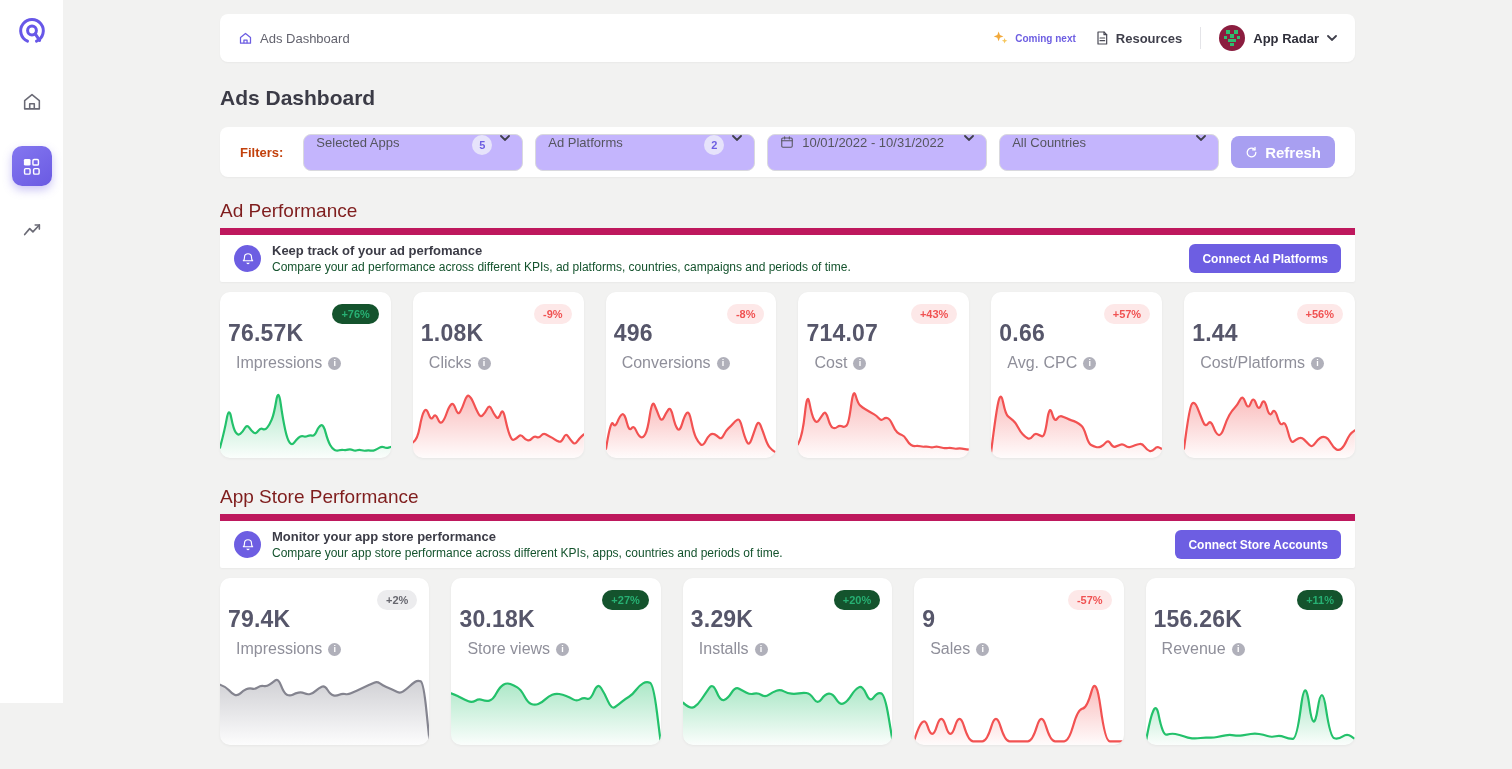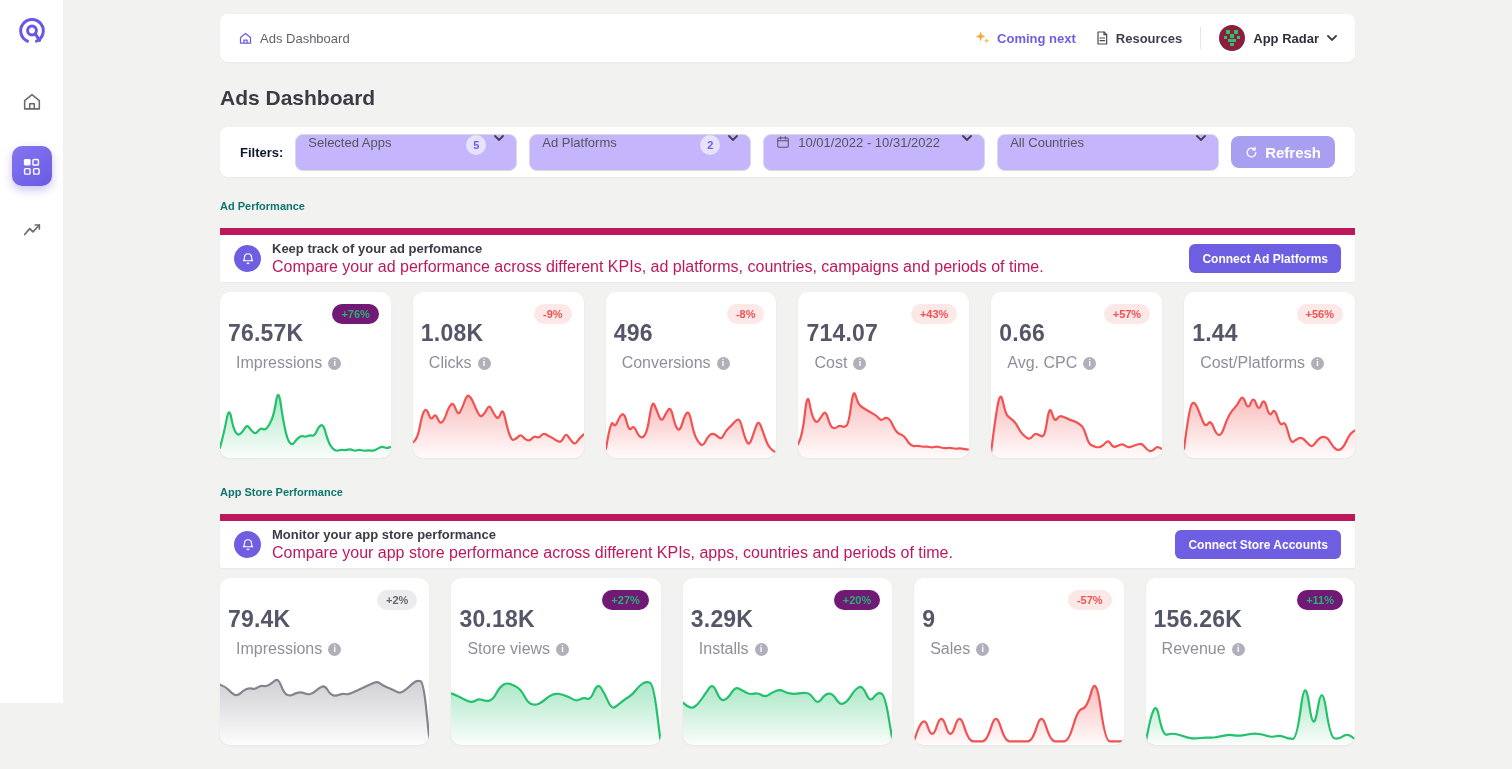--- a/index.html
+++ b/index.html
@@ -11,50 +11,50 @@
   .side-logo { margin-bottom:32px; }
   .side-item { width:40px; height:40px; display:flex; align-items:center; justify-content:center; margin-bottom:24px; border-radius:10px; cursor:pointer; }
   .side-item.active { background:linear-gradient(145deg,#8477f0,#6a5ae2); box-shadow:0 4px 10px rgba(106,90,226,.35); }
 
   
   .content { position:absolute; left:220px; top:0; width:1135px; height:567px; }
 
   .topbar { position:absolute; top:14px; left:0; width:100%; height:48px; background:#fff; border-radius:8px; box-shadow:0 1px 2px rgba(0,0,0,.04); display:flex; align-items:center; padding:0 18px; }
   .crumb { display:flex; align-items:center; gap:7px; font-size:13px; color:#63636e; }
   .top-right { margin-left:auto; display:flex; align-items:center; gap:18px; }
-  .coming { display:flex; align-items:center; gap:6px; font-size:13px; font-weight:700; color:#6d5ee2; cursor:pointer; }
+  .coming { display:flex; align-items:center; gap:6px; font-size:10px; font-weight:700; color:#6d5ee2; cursor:pointer; }
   .resources { display:flex; align-items:center; gap:6px; font-size:13px; font-weight:700; color:#3f3f4b; cursor:pointer; }
   .vdiv { width:1px; height:22px; background:#e4e4e8; }
   .account { display:flex; align-items:center; gap:8px; cursor:pointer; font-size:13px; font-weight:700; color:#2f2f3a; }
 
   .page-title { position:absolute; top:86px; left:0; font-size:21px; font-weight:700; color:#3b3b46; }
 
   .filterbar { position:absolute; top:127px; left:0; width:100%; height:50px; background:#fff; border-radius:8px; box-shadow:0 1px 2px rgba(0,0,0,.04); display:flex; align-items:center; padding:0 20px; gap:12px; }
-  .filters-label { font-size:13px; font-weight:700; color:#0f172a; }
+  .filters-label { font-size:13px; font-weight:700; color:#c2410c; margin-right:8px; }
   .fbox { height:37px; width:225px; border:1px solid #d9d9de; border-radius:8px; background:#c4b5fd; display:flex; align-items:flex-start; padding:0 12px; gap:8px; font-size:13px; color:#55555f; cursor:pointer; }
   .fbox .grow { flex:1; }
   .count-badge { min-width:20px; height:20px; border-radius:10px; background:#e6e3fb; color:#6d5ee2; font-size:11px; font-weight:700; display:flex; align-items:center; justify-content:center; padding:0 6px; }
   .refresh-btn { margin-left:auto; height:32px; padding:0 14px; background:#a89ff1; border:none; border-radius:8px; color:#fff; font-size:15px; font-weight:700; display:flex; align-items:center; gap:7px; cursor:pointer; font-family:inherit; }
 
-  .section-h { position:absolute; left:0; font-size:11px; font-weight:700; color:#0f766e; }
+  .section-h { position:absolute; left:0; font-size:19px; font-weight:400; color:#7f1d1d; }
 
   .banner { position:absolute; left:0; width:100%; background:#fff; border-top:7px solid #be185d; border-radius:0 0 2px 2px; box-shadow:0 1px 2px rgba(0,0,0,.04); display:flex; align-items:center; padding:0 14px; height:54px; }
   .bell { width:27px; height:27px; border-radius:50%; background:#6d5ee2; display:flex; align-items:center; justify-content:center; flex:none; }
   .banner-txt { margin-left:11px; }
   .banner-title { font-size:13px; font-weight:700; color:#3b3b46; }
-  .banner-sub { font-size:16px; color:#be185d; margin-top:2px; }
+  .banner-sub { font-size:12px; color:#14532d; margin-top:2px; }
   .connect-btn { margin-left:auto; height:29px; padding:0 13px; background:#6d5ee2; border:none; border-radius:6px; color:#fff; font-size:12px; font-weight:700; cursor:pointer; font-family:inherit; }
 
   .cards { position:absolute; left:0; width:100%; display:grid; gap:22px; }
   .cards.row1 { grid-template-columns:repeat(6,1fr); top:292px; }
   .cards.row2 { grid-template-columns:repeat(5,1fr); top:578px; }
   .card { position:relative; background:#fff; border-radius:10px; box-shadow:0 1px 3px rgba(0,0,0,.05); height:166px; overflow:hidden; }
   .cards.row2 .card { height:167px; }
   .badge { position:absolute; top:12px; right:12px; font-size:11px; font-weight:700; padding:4px 9px; border-radius:11px; }
-  .badge.pos { background:#701a75; color:#27b073; }
+  .badge.pos { background:#14532d; color:#27b073; }
   .badge.neg { background:#fde8e8; color:#f05252; }
   .badge.neu { background:#ececee; color:#67676f; }
   .val { position:absolute; top:28px; left:8px; font-size:23px; font-weight:700; color:#56566a; letter-spacing:.2px; }
   .lbl { position:absolute; top:62px; left:16px; display:flex; align-items:center; gap:6px; font-size:16px; color:#8f8f9a; }
   .info { width:13px; height:13px; border-radius:50%; background:#b0b0ba; color:#fff; font-size:9px; font-weight:700; display:inline-flex; align-items:center; justify-content:center; cursor:pointer; }
   .info::before { content:"i"; }
   .spark { position:absolute; left:0; right:0; bottom:0; height:74px; }
   .spark svg { width:100%; height:100%; display:block; }
 </style>
 </head>

